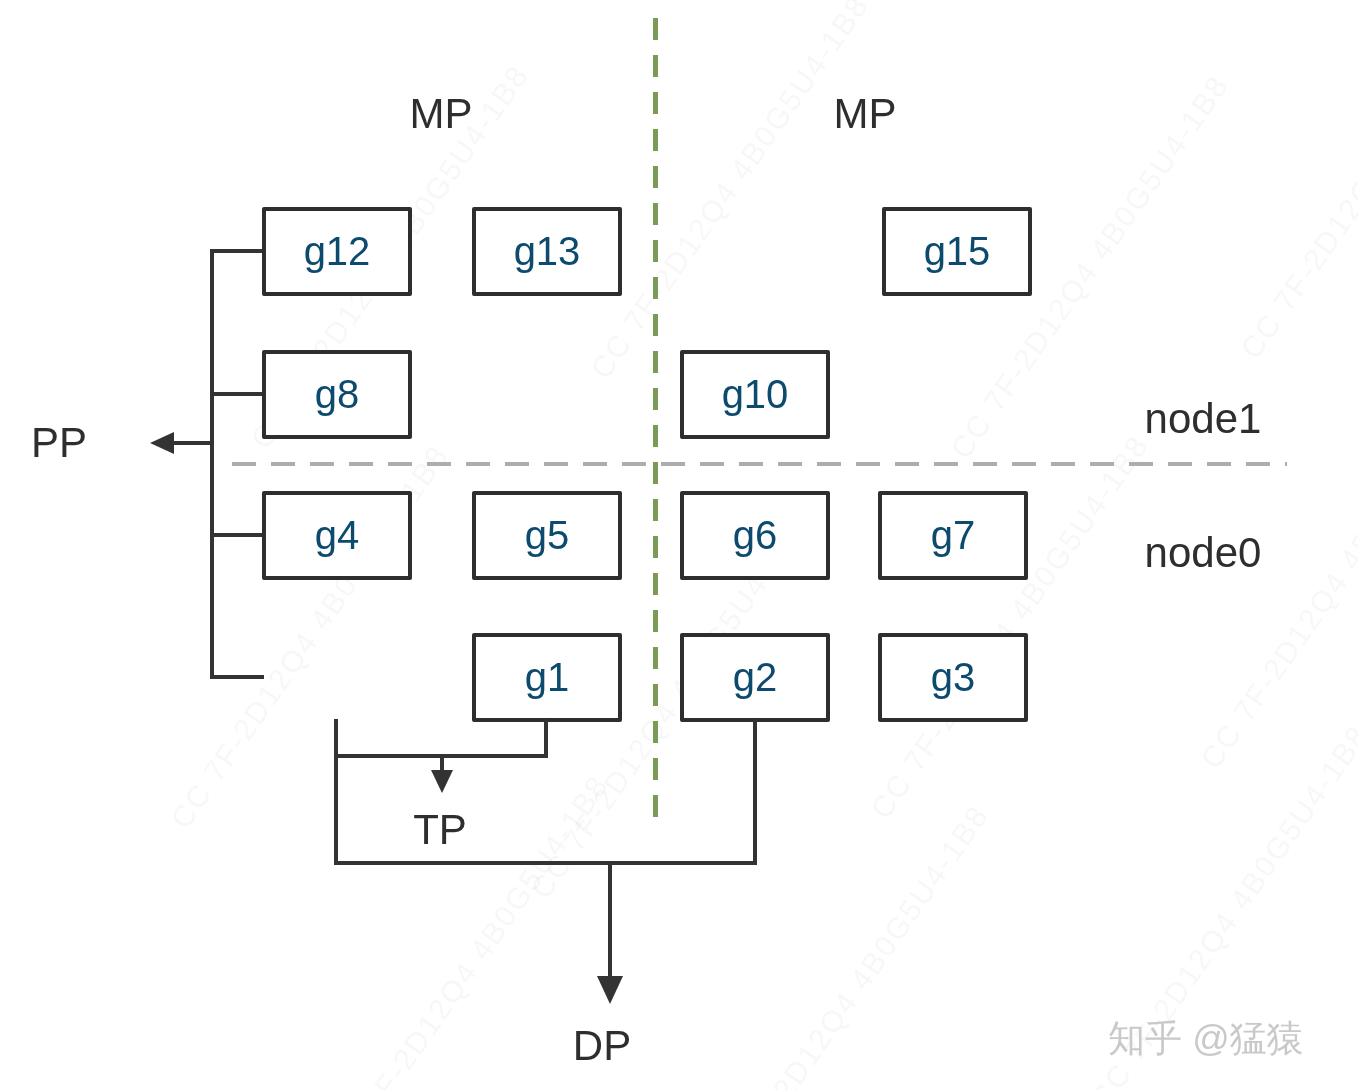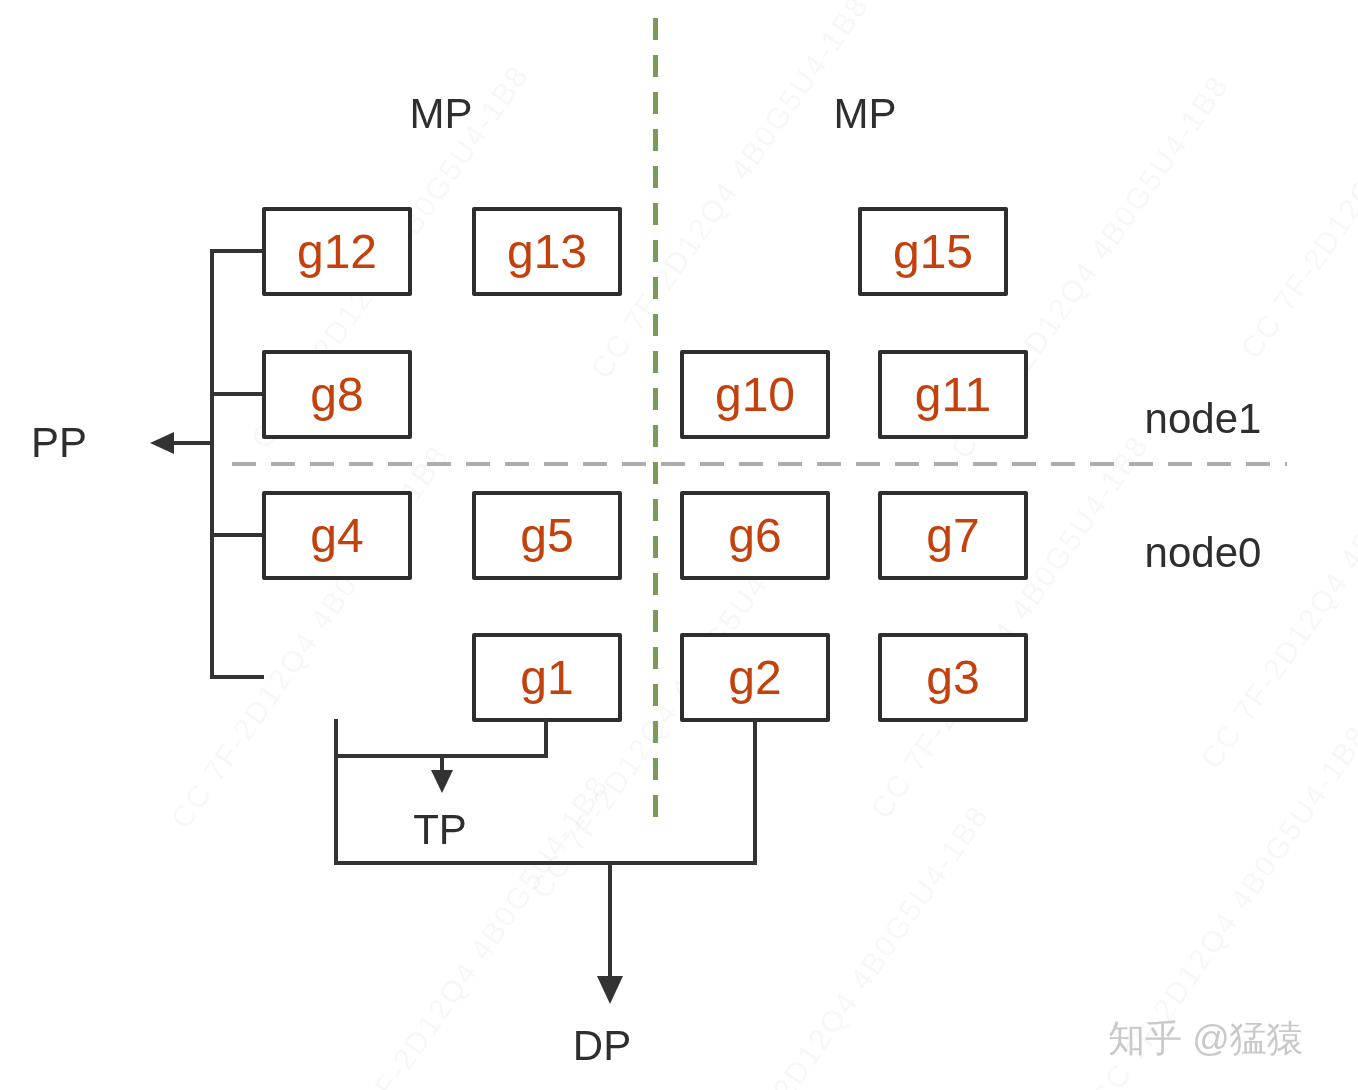--- a/index.html
+++ b/index.html
@@ -11,21 +11,21 @@
   .wm-tile{
     position:absolute;font-size:30px;color:#888888;opacity:0.06;
     transform:rotate(-55deg);white-space:nowrap;letter-spacing:2px;
     pointer-events:none;
   }
   
   .gpu-box{
     position:absolute;width:150px;height:89px;box-sizing:border-box;
     border:4px solid #2e2e2e;border-radius:2px;background:#ffffff;
     display:flex;align-items:center;justify-content:center;
-    font-size:48px;font-weight:500;color:#c2410c;
+    font-size:40px;font-weight:500;color:#0c4a6e;
   }
   
   .line{position:absolute;background:#333333;}
   
   .lbl{
     position:absolute;transform:translate(-50%,-50%);
     font-size:42px;font-weight:500;color:#2e2e2e;white-space:nowrap;
   }
   
   .mp-divider{
@@ -90,25 +90,24 @@
   <div class="line" style="left:210px;top:249px;width:4px;height:430px"></div>
   <div class="line" style="left:210px;top:249px;width:54px;height:4px"></div>
   <div class="line" style="left:210px;top:392px;width:54px;height:4px"></div>
   <div class="line" style="left:210px;top:533px;width:54px;height:4px"></div>
   <div class="line" style="left:210px;top:675px;width:54px;height:4px"></div>
   <div class="line" style="left:172px;top:441px;width:40px;height:4px"></div>
   <div class="arrow-left" style="left:150px;top:432px"></div>
 
   <div class="gpu-box" style="left:262px;top:207px">g12</div>
   <div class="gpu-box" style="left:472px;top:207px">g13</div>
-  <div class="gpu-box" style="left:858px;top:207px">g15</div>
+  <div class="gpu-box" style="left:882px;top:207px">g15</div>
 
   <div class="gpu-box" style="left:262px;top:350px">g8</div>
   <div class="gpu-box" style="left:680px;top:350px">g10</div>
-  <div class="gpu-box" style="left:878px;top:350px">g11</div>
 
   <div class="gpu-box" style="left:262px;top:491px">g4</div>
   <div class="gpu-box" style="left:472px;top:491px">g5</div>
   <div class="gpu-box" style="left:680px;top:491px">g6</div>
   <div class="gpu-box" style="left:878px;top:491px">g7</div>
 
   <div class="gpu-box" style="left:472px;top:633px">g1</div>
   <div class="gpu-box" style="left:680px;top:633px">g2</div>
   <div class="gpu-box" style="left:878px;top:633px">g3</div>
 

